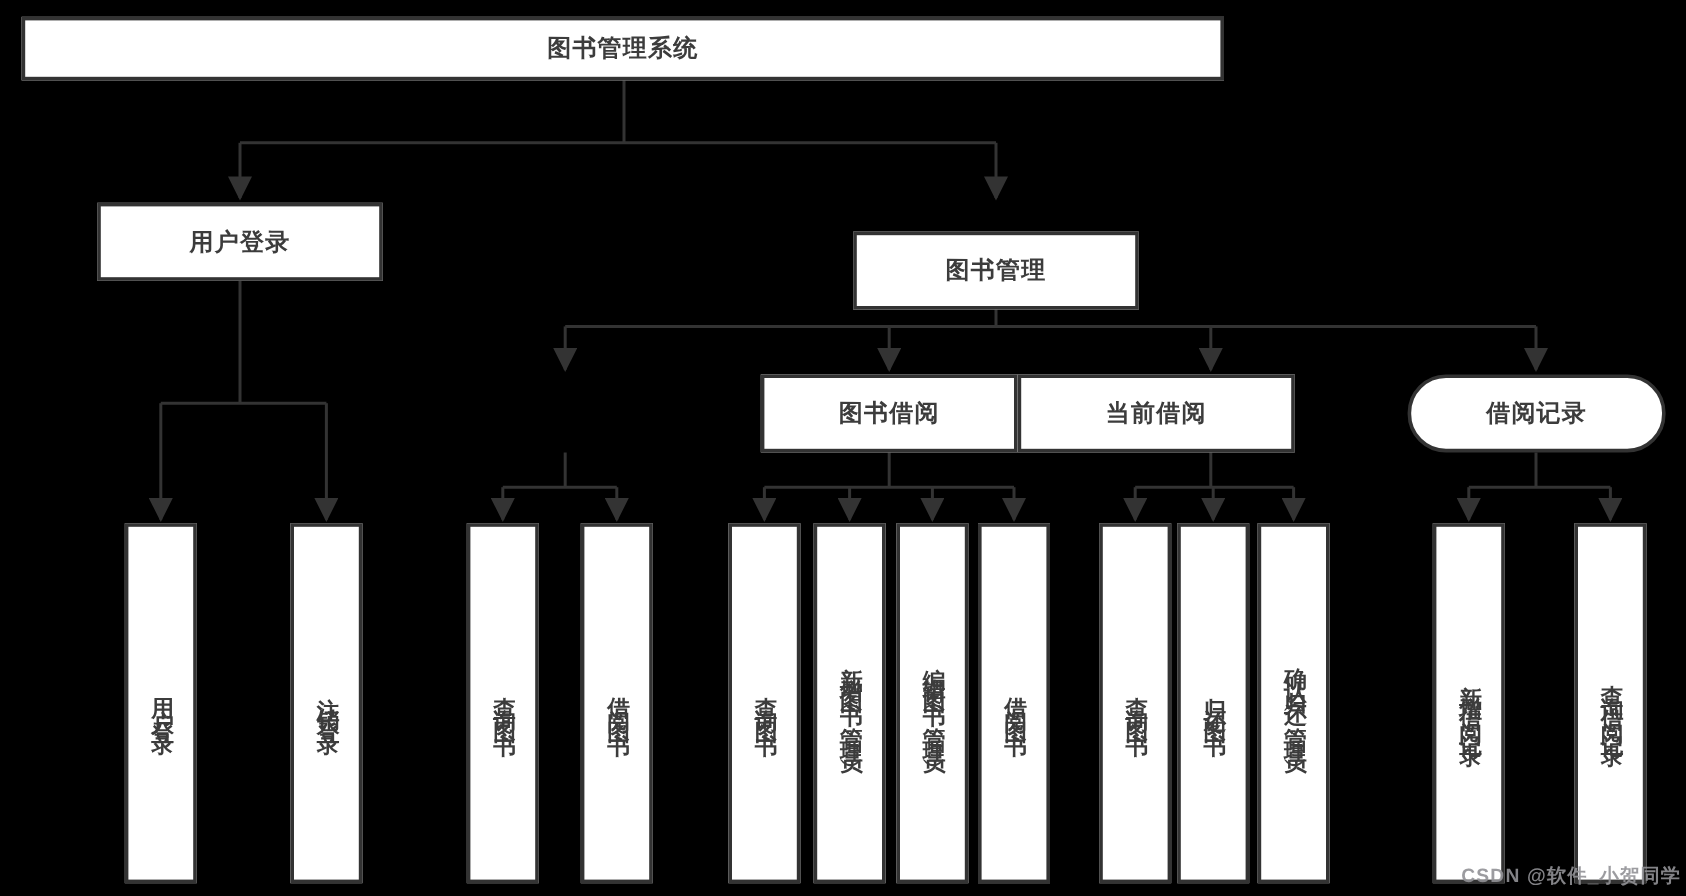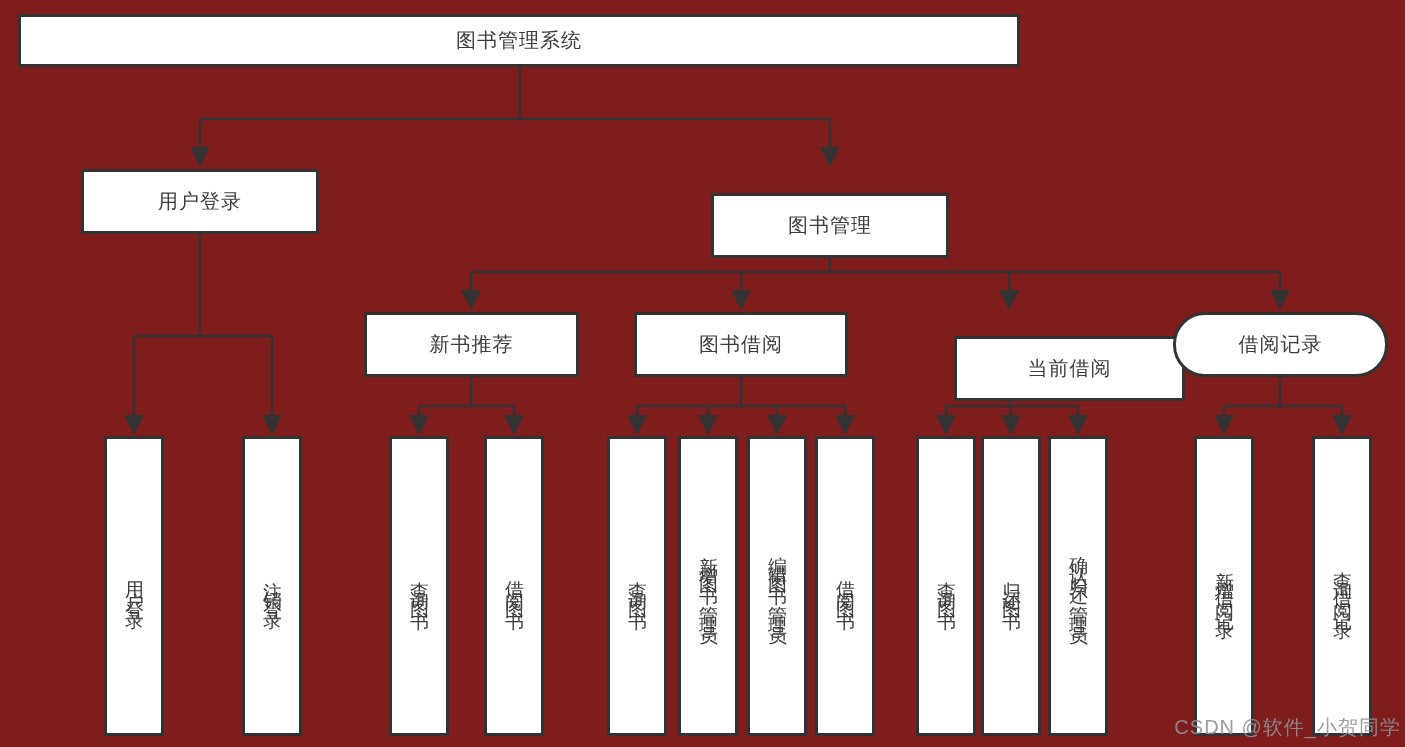--- a/index.html
+++ b/index.html
@@ -5,22 +5,23 @@
   * { margin: 0; padding: 0; box-sizing: border-box; }
   html, body { background: #ffffff; }
   body {
     font-family: "Liberation Sans", "DejaVu Sans", sans-serif;
     color: #3c3c3c;
   }
   .canvas {
     position: relative;
     width: 1405px;
     height: 747px;
-    background: #7f1d1d;
+    background: #000000;
     overflow: hidden;
+    font-weight: bold;
   }
   svg.conn {
     position: absolute;
     left: 0; top: 0;
     width: 1405px;
     height: 747px;
   }
   .box {
     position: absolute;
     border: 3px solid #333333;
@@ -38,32 +39,32 @@
     line-height: 1.1;
     letter-spacing: 10px;
     white-space: nowrap;
   }
   
   .n-root  { left: 18px;   top: 14px;  width: 1002px; height: 53px; }
   .n-login { left: 81px;   top: 169px; width: 238px;  height: 65px; }
   .n-mgmt  { left: 711px;  top: 169px; width: 238px;  height: 65px; margin-top: 24px; }
   .n-s0    { left: 364px;  top: 312px; width: 215px;  height: 65px; }
   .n-s1    { left: 634px;  top: 312px; width: 214px;  height: 65px; }
-  .n-s2    { left: 954px;  top: 312px; width: 231px;  height: 65px; margin-top: 24px; }
+  .n-s2    { left: 848px;  top: 312px; width: 231px;  height: 65px; }
   .n-s3    { left: 1173px; top: 312px; width: 215px;  height: 65px; border-radius: 32px; }
   .n-u0 { left: 104px; }  .n-u1 { left: 242px; }
   .n-a0 { left: 389px; }  .n-a1 { left: 484px; }
   .n-b0 { left: 607px; }  .n-b1 { left: 678px; }  .n-b2 { left: 747px; }  .n-b3 { left: 815px; }
   .n-c0 { left: 916px; }  .n-c1 { left: 981px; }  .n-c2 { left: 1048px; }
   .n-d0 { left: 1194px; } .n-d1 { left: 1312px; }
   .watermark {
     position: absolute;
     right: 4px;
     bottom: 6px;
-    font-size: 20px;
+    font-size: 16px;
     letter-spacing: 1px;
     color: rgba(145, 145, 150, 0.9);
     z-index: 5;
   }
 </style>
 </head>
 <body>
 
 <div class="canvas">
 
@@ -101,23 +102,20 @@
     <span>图书管理系统</span>
   </div>
 
   <div class="box hbox n-login">
     <span>用户登录</span>
   </div>
   <div class="box hbox n-mgmt">
     <span>图书管理</span>
   </div>
 
-  <div class="box hbox n-s0">
-    <span>新书推荐</span>
-  </div>
   <div class="box hbox n-s1">
     <span>图书借阅</span>
   </div>
   <div class="box hbox n-s2">
     <span>当前借阅</span>
   </div>
   <div class="box hbox n-s3">
     <span>借阅记录</span>
   </div>
 

